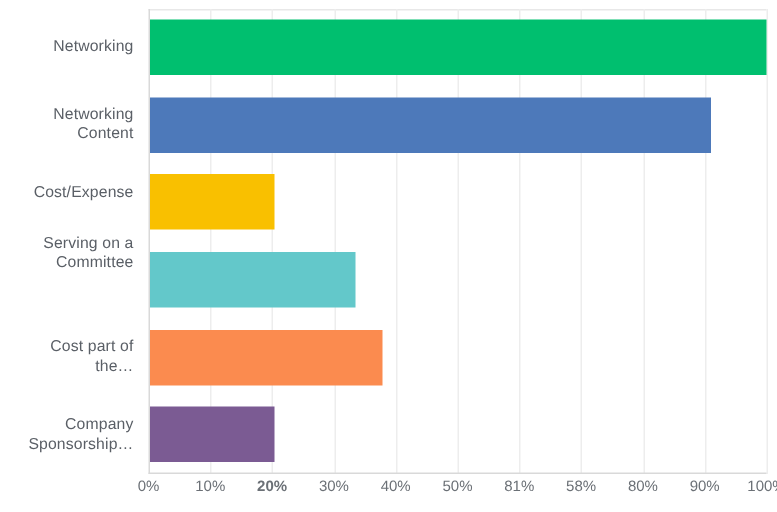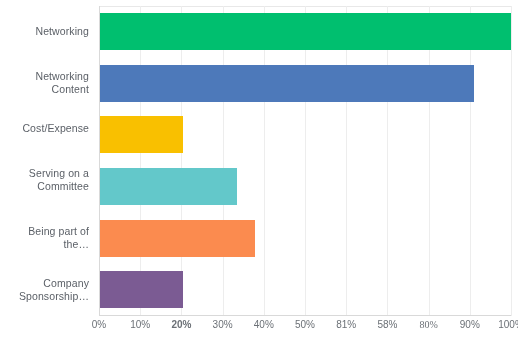--- a/index.html
+++ b/index.html
@@ -121,26 +121,26 @@
       <div class="cat-label" style="top: 25px;">
         <div>Networking</div>
       </div>
       <div class="cat-label" style="top: 70.1667px;">
         <div>Networking</div>
         <div>Content</div>
       </div>
       <div class="cat-label" style="top: 121.833px;">
         <div>Cost/Expense</div>
       </div>
-      <div class="cat-label" style="top: 167px; margin-left: 28px;">
+      <div class="cat-label" style="top: 156px; margin-left: 28px;">
         <div>Serving on a</div>
         <div>Committee</div>
       </div>
       <div class="cat-label" style="top: 225.167px;">
-        <div>Being part of</div>
+        <div>Cost part of</div>
         <div>the…</div>
       </div>
       <div class="cat-label" style="top: 276.833px;">
         <div>Company</div>
         <div>Sponsorship…</div>
       </div>
     </div>
 
   <div class="plot">
     <div class="plot-frame-top"></div>
@@ -170,18 +170,18 @@
 
   <div class="x-ticks">
       <div class="x-tick" style="left: 0px;">0%</div>
       <div class="x-tick" style="left: 41.2px;">10%</div>
       <div class="x-tick" style="left: 82.4px; font-weight: bold;">20%</div>
       <div class="x-tick" style="left: 123.6px;">30%</div>
       <div class="x-tick" style="left: 164.8px;">40%</div>
       <div class="x-tick" style="left: 206px;">50%</div>
       <div class="x-tick" style="left: 247.2px;">81%</div>
       <div class="x-tick" style="left: 288.4px;">58%</div>
-      <div class="x-tick" style="left: 329.6px; font-family: Liberation Serif, serif;">80%</div>
+      <div class="x-tick" style="left: 329.6px;">80%</div>
       <div class="x-tick" style="left: 370.8px;">90%</div>
       <div class="x-tick" style="left: 412px;">100%</div>
     </div>
 
 </div>
 
 </body></html>

